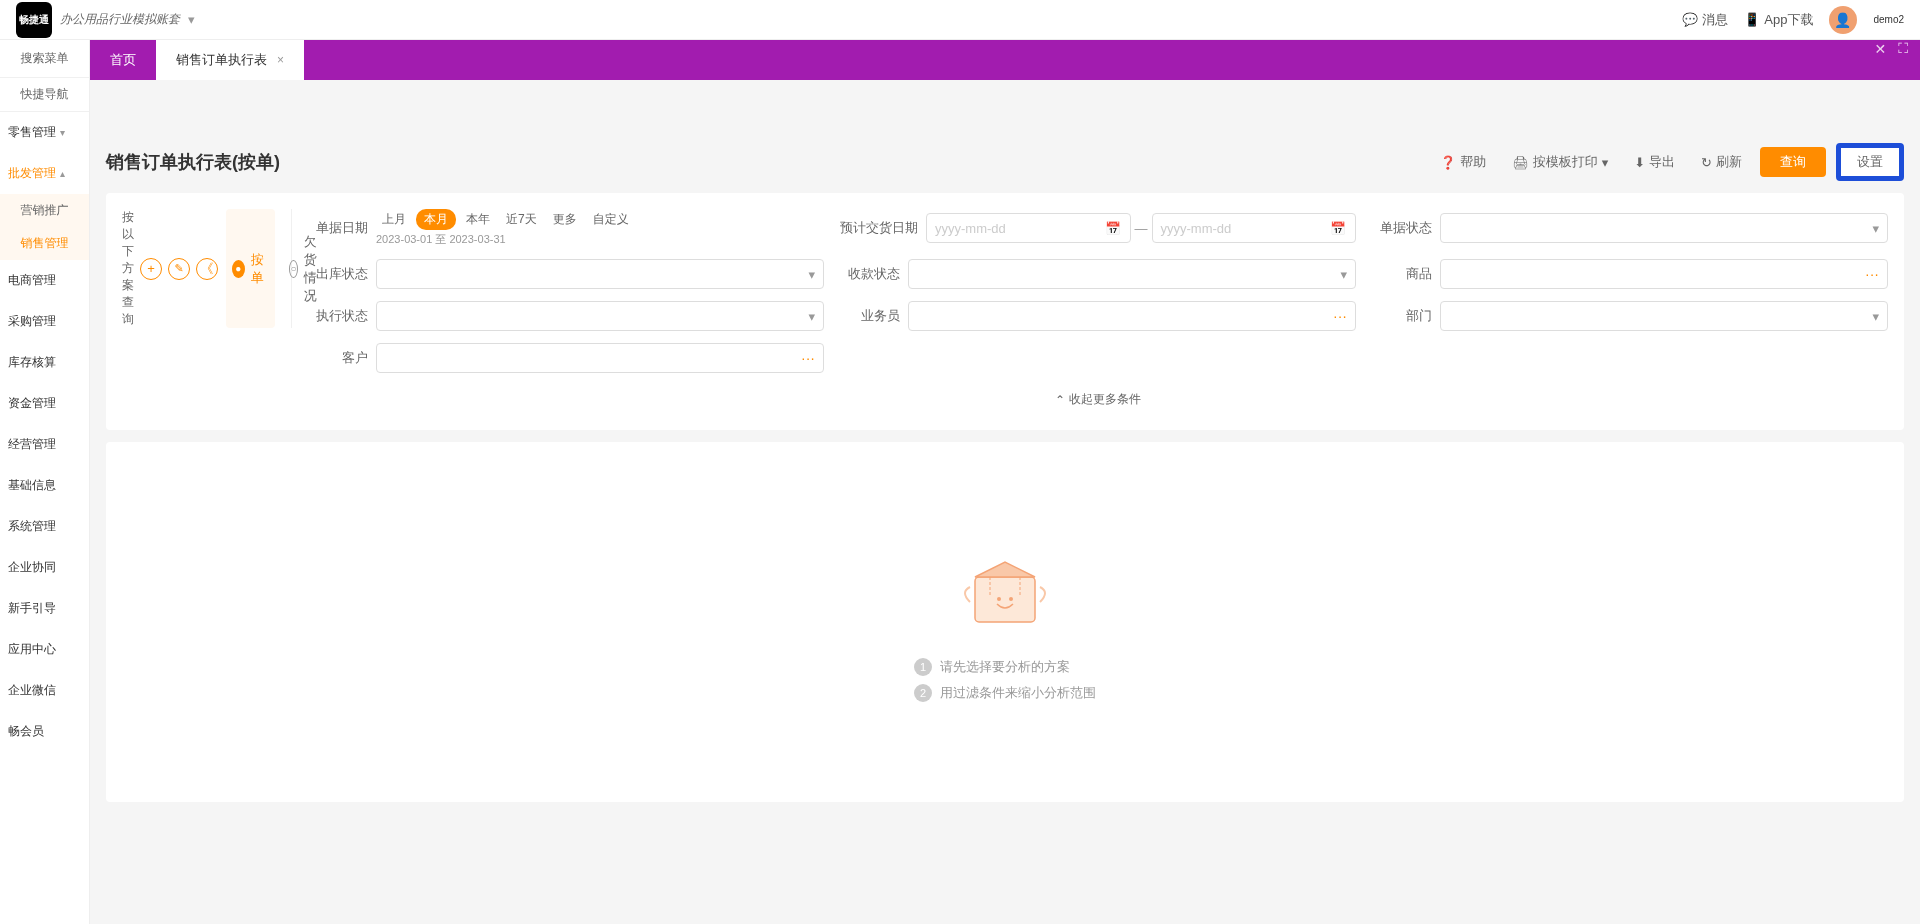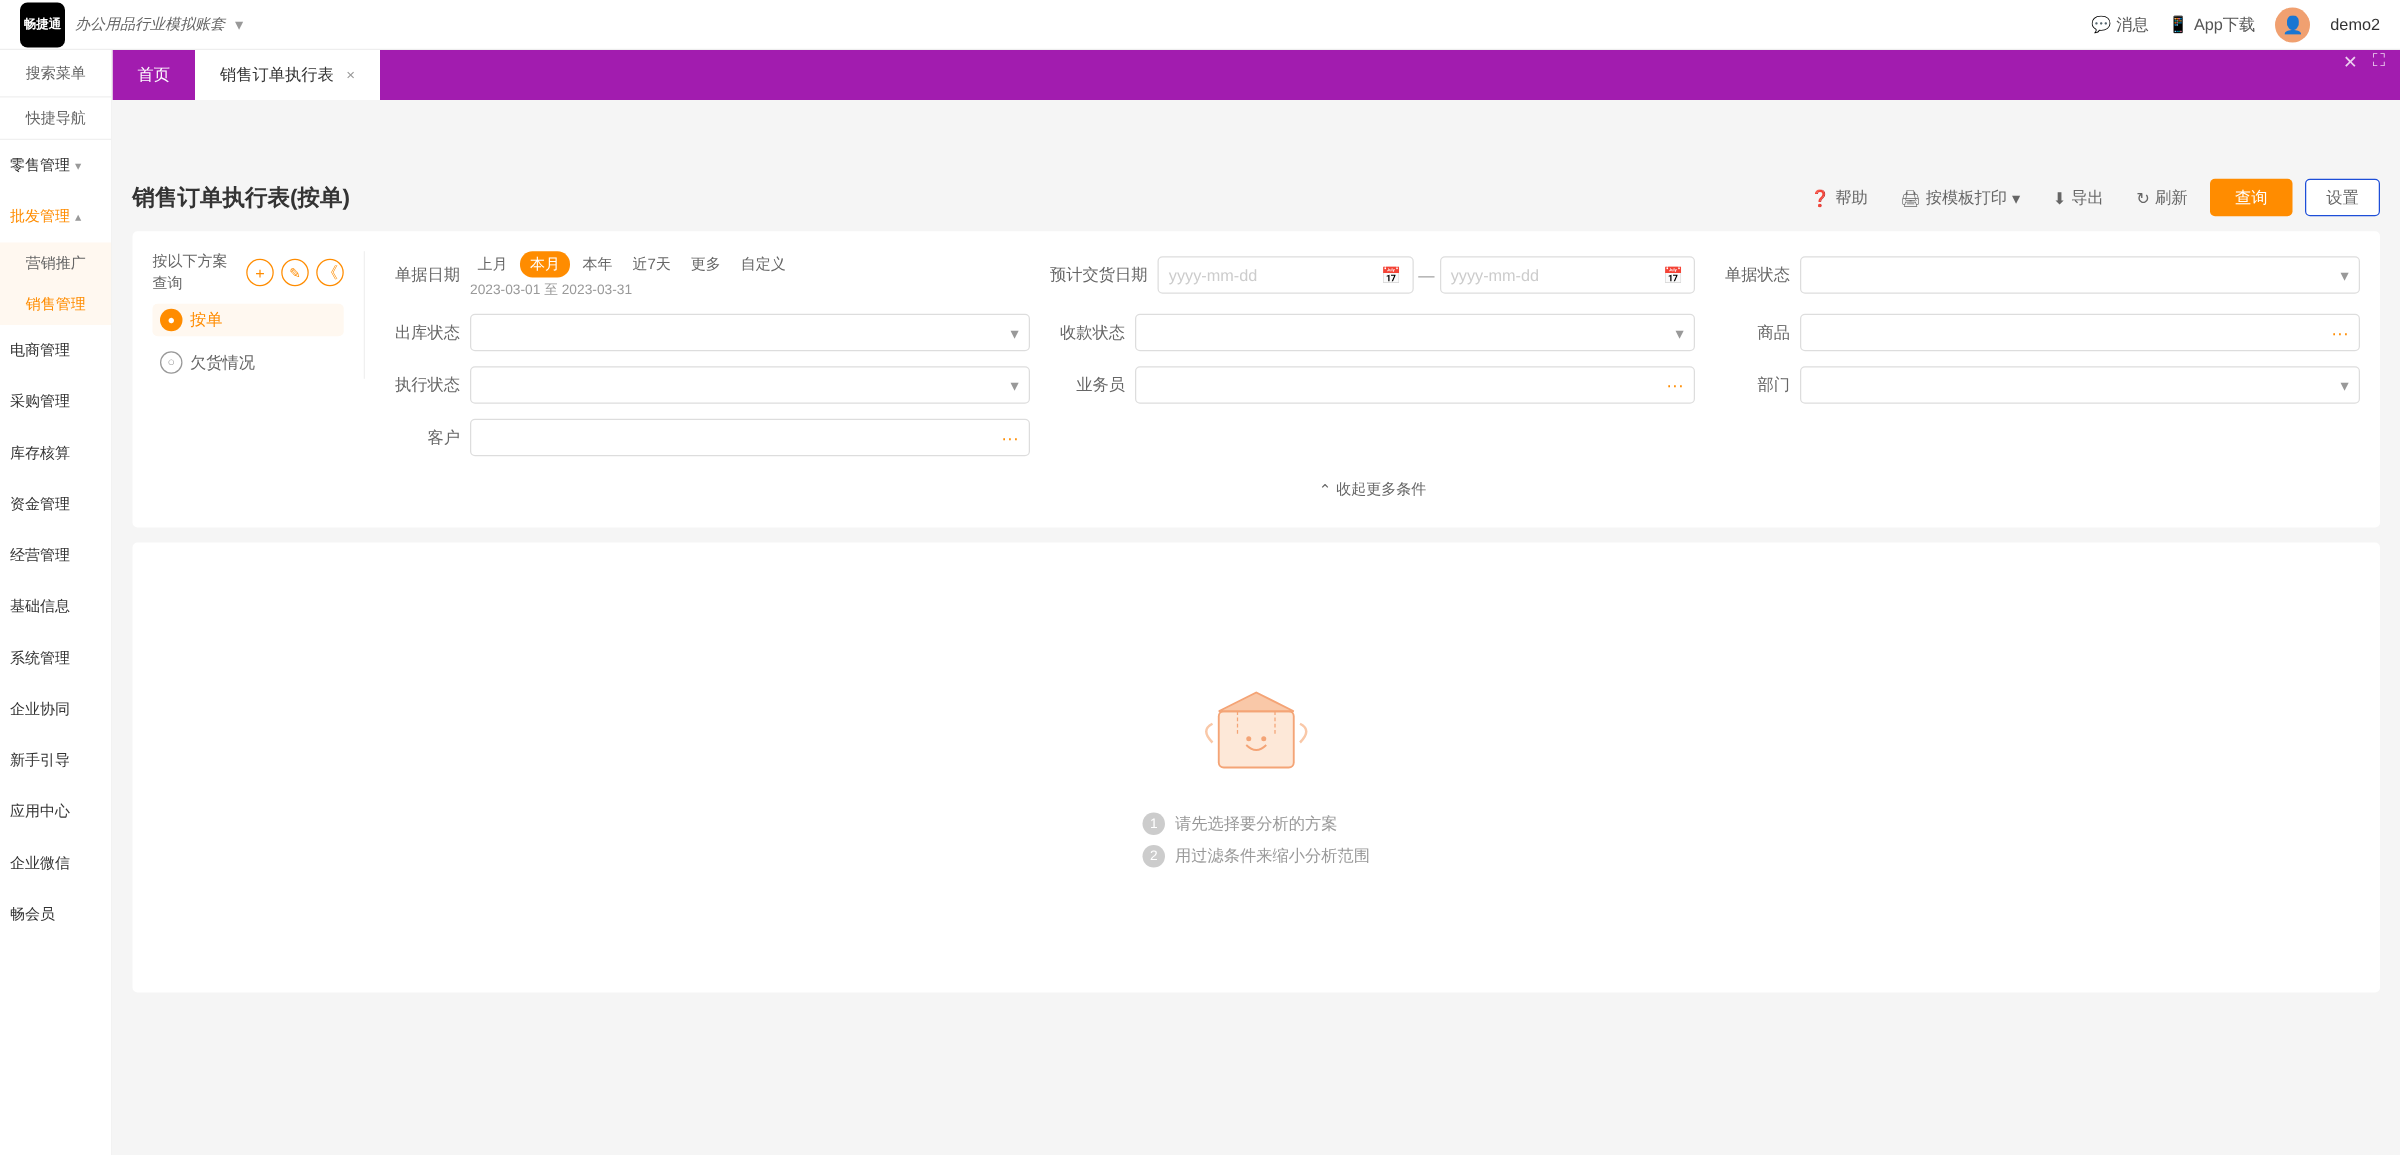--- a/index.html
+++ b/index.html
@@ -7,21 +7,21 @@
 
     
     .top-bar { height: 40px; background: #fff; display: flex; align-items: center; padding: 0 16px; border-bottom: 1px solid #eee; justify-content: space-between; flex-shrink: 0; }
     .top-bar-left { display: flex; align-items: center; gap: 8px; }
     .brand-logo { width: 36px; height: 36px; background: #000000; border-radius: 6px; display: flex; align-items: center; justify-content: center; color: #fff; font-size: 10px; font-weight: bold; line-height: 1.2; text-align: center; }
     .app-title { font-size: 12px; color: #666; font-style: italic; }
     .app-title-dropdown { color: #999; cursor: pointer; }
     .top-bar-right { display: flex; align-items: center; gap: 16px; }
     .top-bar-action { display: flex; align-items: center; gap: 4px; font-size: 13px; color: #555; cursor: pointer; }
     .user-avatar { width: 28px; height: 28px; border-radius: 50%; background: #f0a070; display: flex; align-items: center; justify-content: center; overflow: hidden; }
-    .user-name { font-size: 13px; color: #333; cursor: pointer; }
+    .user-name { font-size: 10px; color: #333; cursor: pointer; }
 
     
     .main-layout { display: flex; flex: 1; overflow: hidden; }
 
     
     .sidebar { width: 90px; background: #fff; border-right: 1px solid #eee; display: flex; flex-direction: column; overflow-y: auto; flex-shrink: 0; }
     .sidebar-search { padding: 10px 8px; font-size: 12px; color: #666; text-align: center; cursor: pointer; border-bottom: 1px solid #f0f0f0; }
     .sidebar-shortcut { padding: 8px; font-size: 12px; color: #666; text-align: center; cursor: pointer; border-bottom: 1px solid #f0f0f0; }
     .sidebar-item { padding: 12px 8px; font-size: 12px; color: #333; text-align: center; cursor: pointer; display: flex; flex-direction: row; align-items: center; gap: 4px; position: relative; }
     .sidebar-arrow { color: #999; font-size: 10px; }
@@ -41,26 +41,26 @@
     .tab-window-controls { margin-left: auto; display: flex; align-items: center; gap: 12px; padding-right: 12px; }
     .tab-window-btn { color: rgba(255,255,255,0.8); cursor: pointer; font-size: 14px; }
 
     
     .page-content { flex: 1; overflow-y: auto; background: #f5f5f5; padding: 16px; }
     .page-header { display: flex; align-items: center; justify-content: space-between; margin-bottom: 12px; margin-top: 47px; }
     .page-title { font-size: 18px; font-weight: 600; color: #333; }
     .page-actions { display: flex; align-items: center; gap: 10px; }
     .page-action-btn { display: flex; align-items: center; gap: 4px; font-size: 13px; color: #666; cursor: pointer; padding: 4px 8px; border: none; background: none; }
     .btn-query { background: #ff8c00; color: #fff; border: none; padding: 6px 20px; border-radius: 4px; font-size: 13px; cursor: pointer; font-weight: 500; }
-    .btn-settings { border: 1px solid #1d4ed8; background: #fff; color: #666; padding: 5px 16px; border-radius: 4px; font-size: 13px; cursor: pointer; }
+    .btn-settings { border: 5px solid #1d4ed8; background: #fff; color: #666; padding: 5px 16px; border-radius: 4px; font-size: 13px; cursor: pointer; }
 
     
     .filter-panel { background: #fff; border-radius: 4px; padding: 16px; margin-bottom: 12px; }
     .filter-header { display: flex; align-items: flex-start; gap: 16px; }
-    .filter-scheme { display: flex; flex-direction: column; gap: 8px; width: 170px; flex-shrink: 0; border-right: 1px solid #f0f0f0; padding-right: 16px; }
+    .filter-scheme { display: flex; flex-direction: row; gap: 8px; width: 170px; flex-shrink: 0; border-right: 1px solid #f0f0f0; padding-right: 4px; }
     .filter-scheme-title { font-size: 12px; color: #666; display: flex; align-items: center; gap: 6px; }
     .filter-scheme-actions { display: flex; gap: 6px; }
     .scheme-icon { width: 22px; height: 22px; border-radius: 50%; border: 1.5px solid #ff8c00; color: #ff8c00; display: flex; align-items: center; justify-content: center; font-size: 13px; cursor: pointer; }
     .scheme-item { display: flex; align-items: center; gap: 6px; padding: 4px 6px; border-radius: 4px; cursor: pointer; font-size: 13px; }
     .scheme-item.active { color: #ff8c00; background: #fff8f0; }
     .scheme-item-icon { width: 18px; height: 18px; border-radius: 50%; background: #ff8c00; display: flex; align-items: center; justify-content: center; color: #fff; font-size: 10px; }
     .scheme-item2 { display: flex; align-items: center; gap: 6px; padding: 4px 6px; border-radius: 4px; cursor: pointer; font-size: 13px; color: #666; }
     .scheme-item2-icon { width: 18px; height: 18px; border-radius: 50%; border: 1.5px solid #999; display: flex; align-items: center; justify-content: center; color: #999; font-size: 10px; }
 
     

